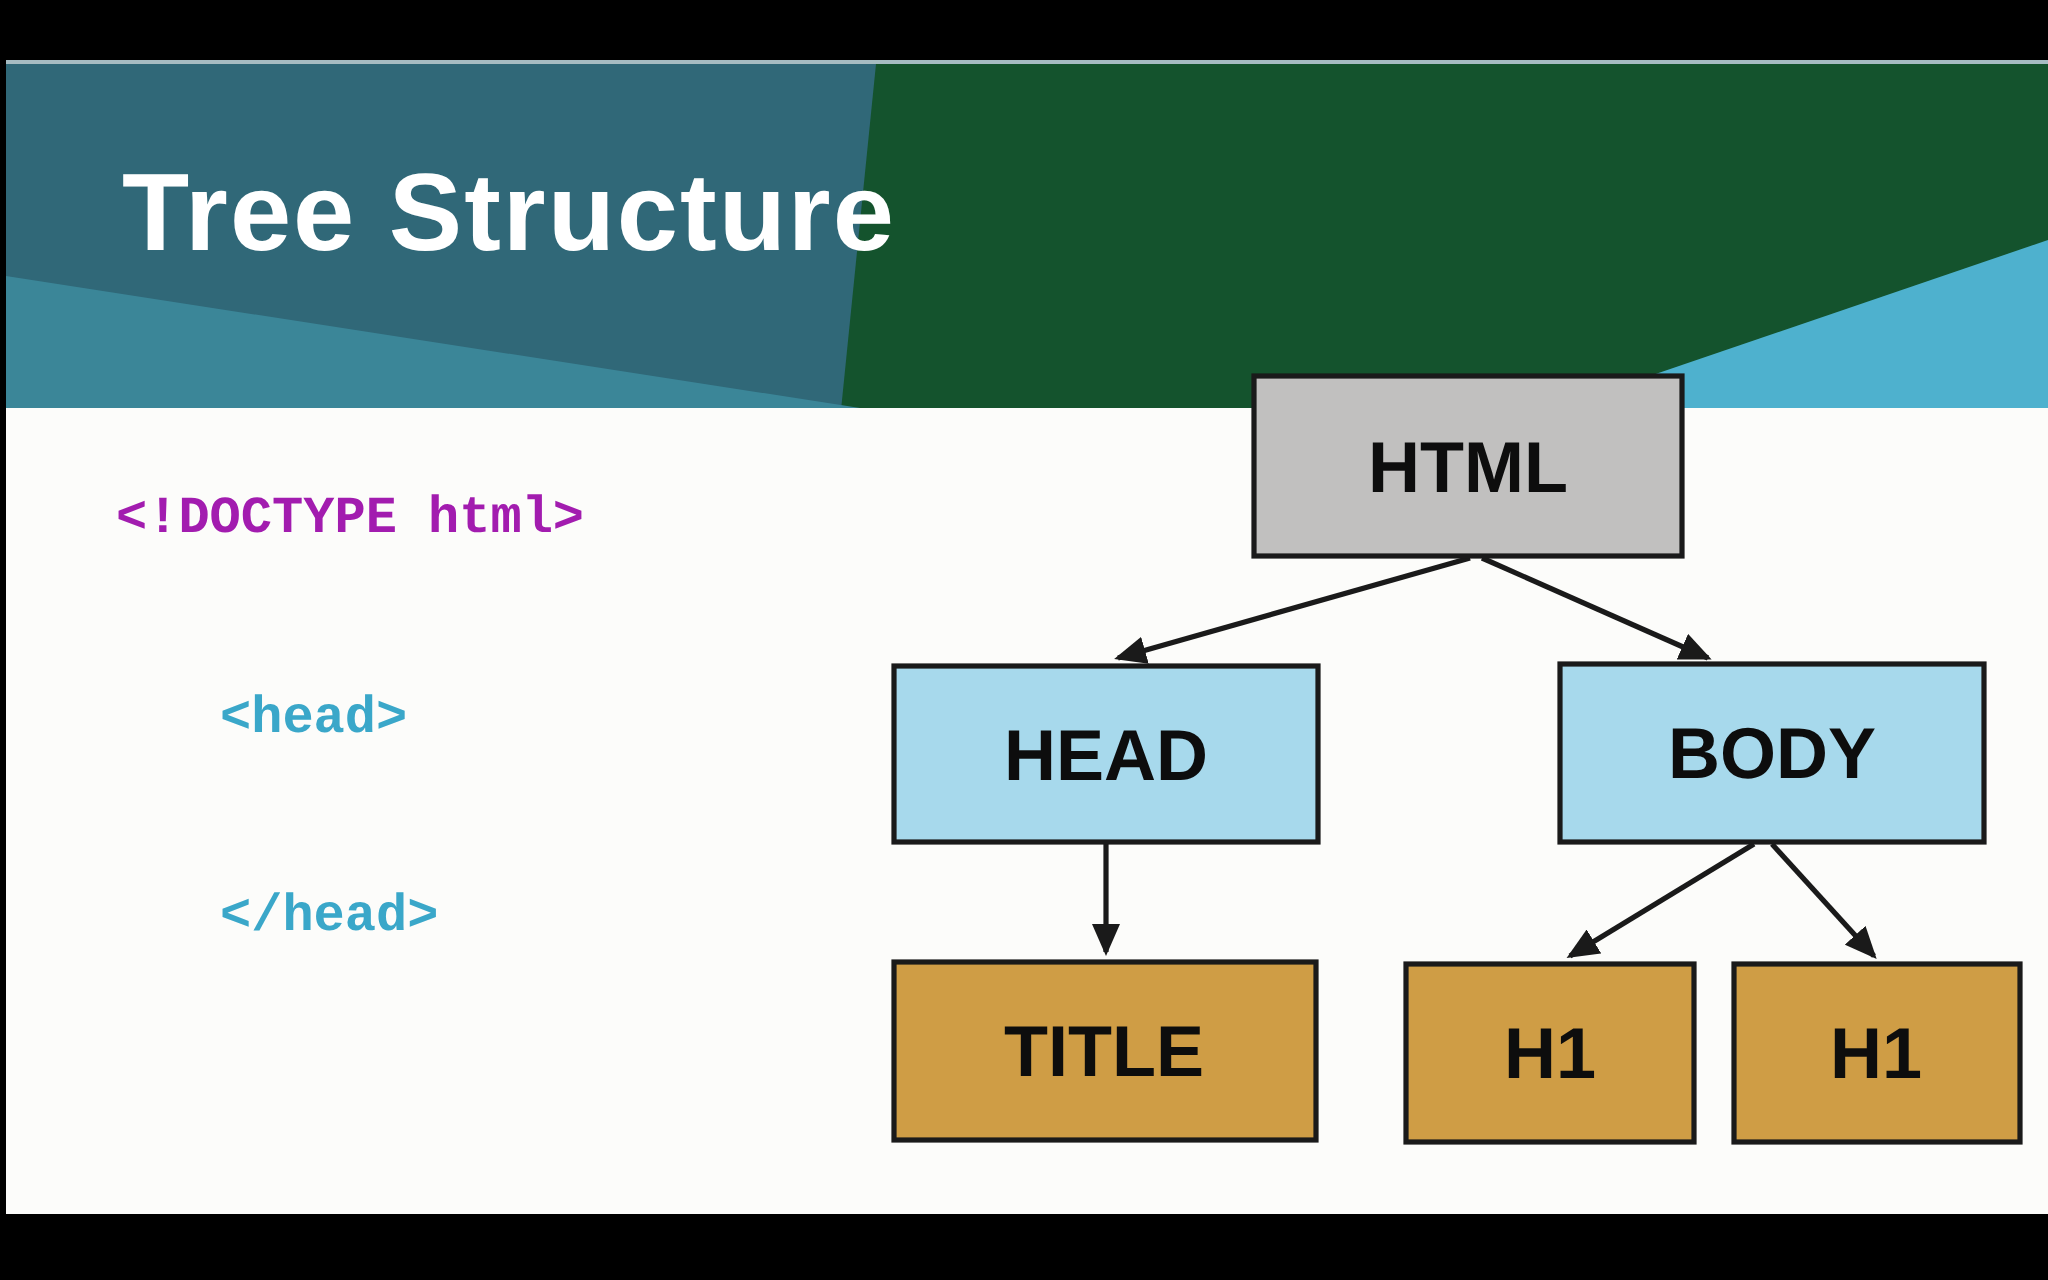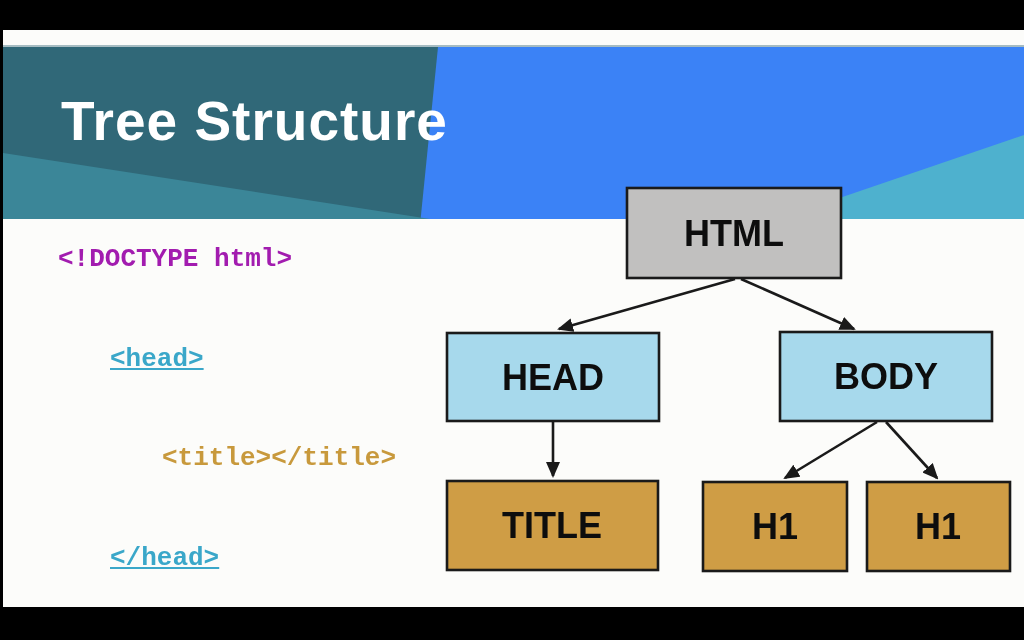--- a/index.html
+++ b/index.html
@@ -13,23 +13,23 @@
   
   .slide {
     position:absolute;
     left:3px; top:30px;
     width:1021px; height:577px;
     background:#fcfcfa;
   }
   
   .band {
     position:absolute;
-    left:0; top:15px;
+    left:0; top:0;
     width:100%; height:174px;
-    background:#3b82f6;
+    background:#14532d;
     border-top:2px solid #a6bcc2;
     overflow:hidden;
   }
   .facet { position:absolute; }
   .facet-dark-left {
     left:0; top:0; width:435px; height:100%;
     background:#306878;
     clip-path:polygon(0 0, 100% 0, 96% 100%, 0 100%);
   }
   .facet-wedge-left {
@@ -56,21 +56,21 @@
     left:55px; top:150px;
     font-family:"Liberation Mono", monospace;
     font-weight:bold;
     font-size:26px;
     white-space:pre;
   }
   .code-line { height:39.6px; line-height:39.6px; }
   .c-black { color:#a21caf; }
   .c-blue  { color:#3aa7c9; }
   .c-gold  { color:#c8993c; }
-  .i1 { padding-left:52px;text-decoration:underline; }
+  .i1 { padding-left:52px; }
   .i2 { padding-left:104px; }
   
   .tree {
     position:absolute;
     left:437px; top:145px;
     width:584px; height:432px;
   }
   .tree rect { stroke:#1a1a1a; stroke-width:2.6px; }
   .tree line { stroke:#1a1a1a; stroke-width:2.6px; }
   .tree text {
@@ -89,21 +89,20 @@
   <div class="band">
     <div class="facet facet-dark-left"></div>
     <div class="facet facet-wedge-left"></div>
     <div class="facet facet-wedge-right"></div>
     <h1 class="slide-title">Tree Structure</h1>
   </div>
 
   <div class="code">
     <div class="code-line c-black i0">&lt;!DOCTYPE html&gt;</div>
     <div class="code-line c-blue  i1">&lt;head&gt;</div>
-    <div class="code-line c-gold  i2">&lt;title&gt;&lt;/title&gt;</div>
     <div class="code-line c-blue  i1">&lt;/head&gt;</div>
     
     
     
     
     
     
   </div>
 
   <svg class="tree" viewBox="0 0 584 432">

